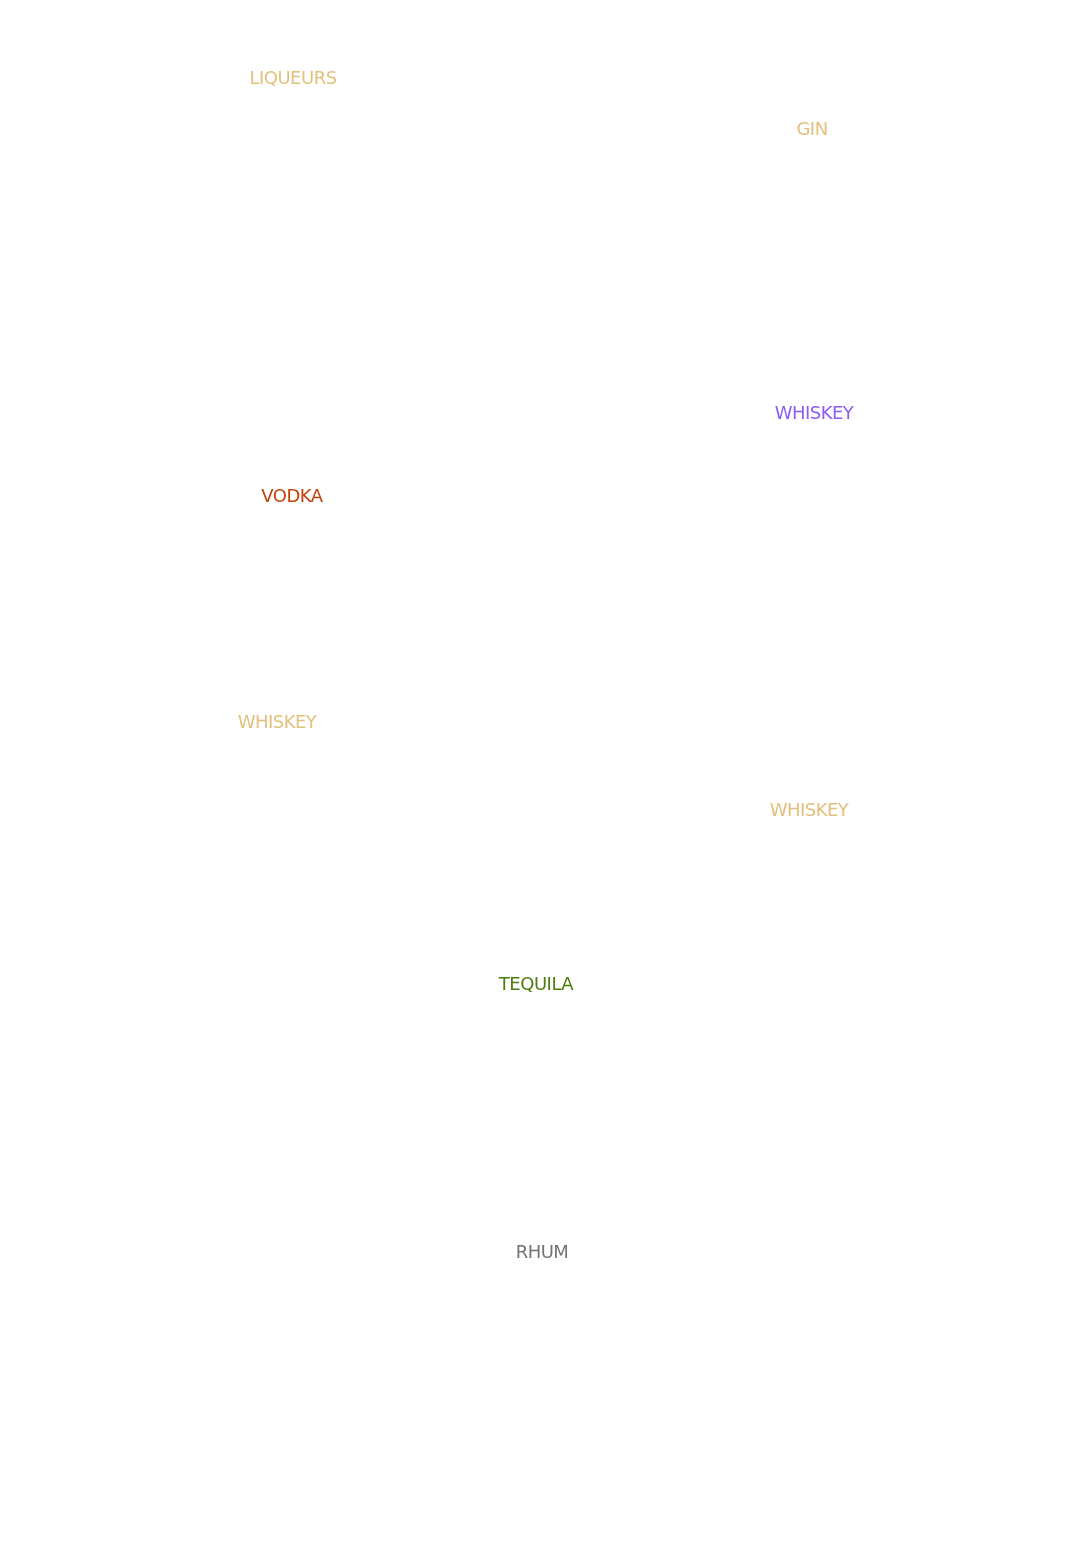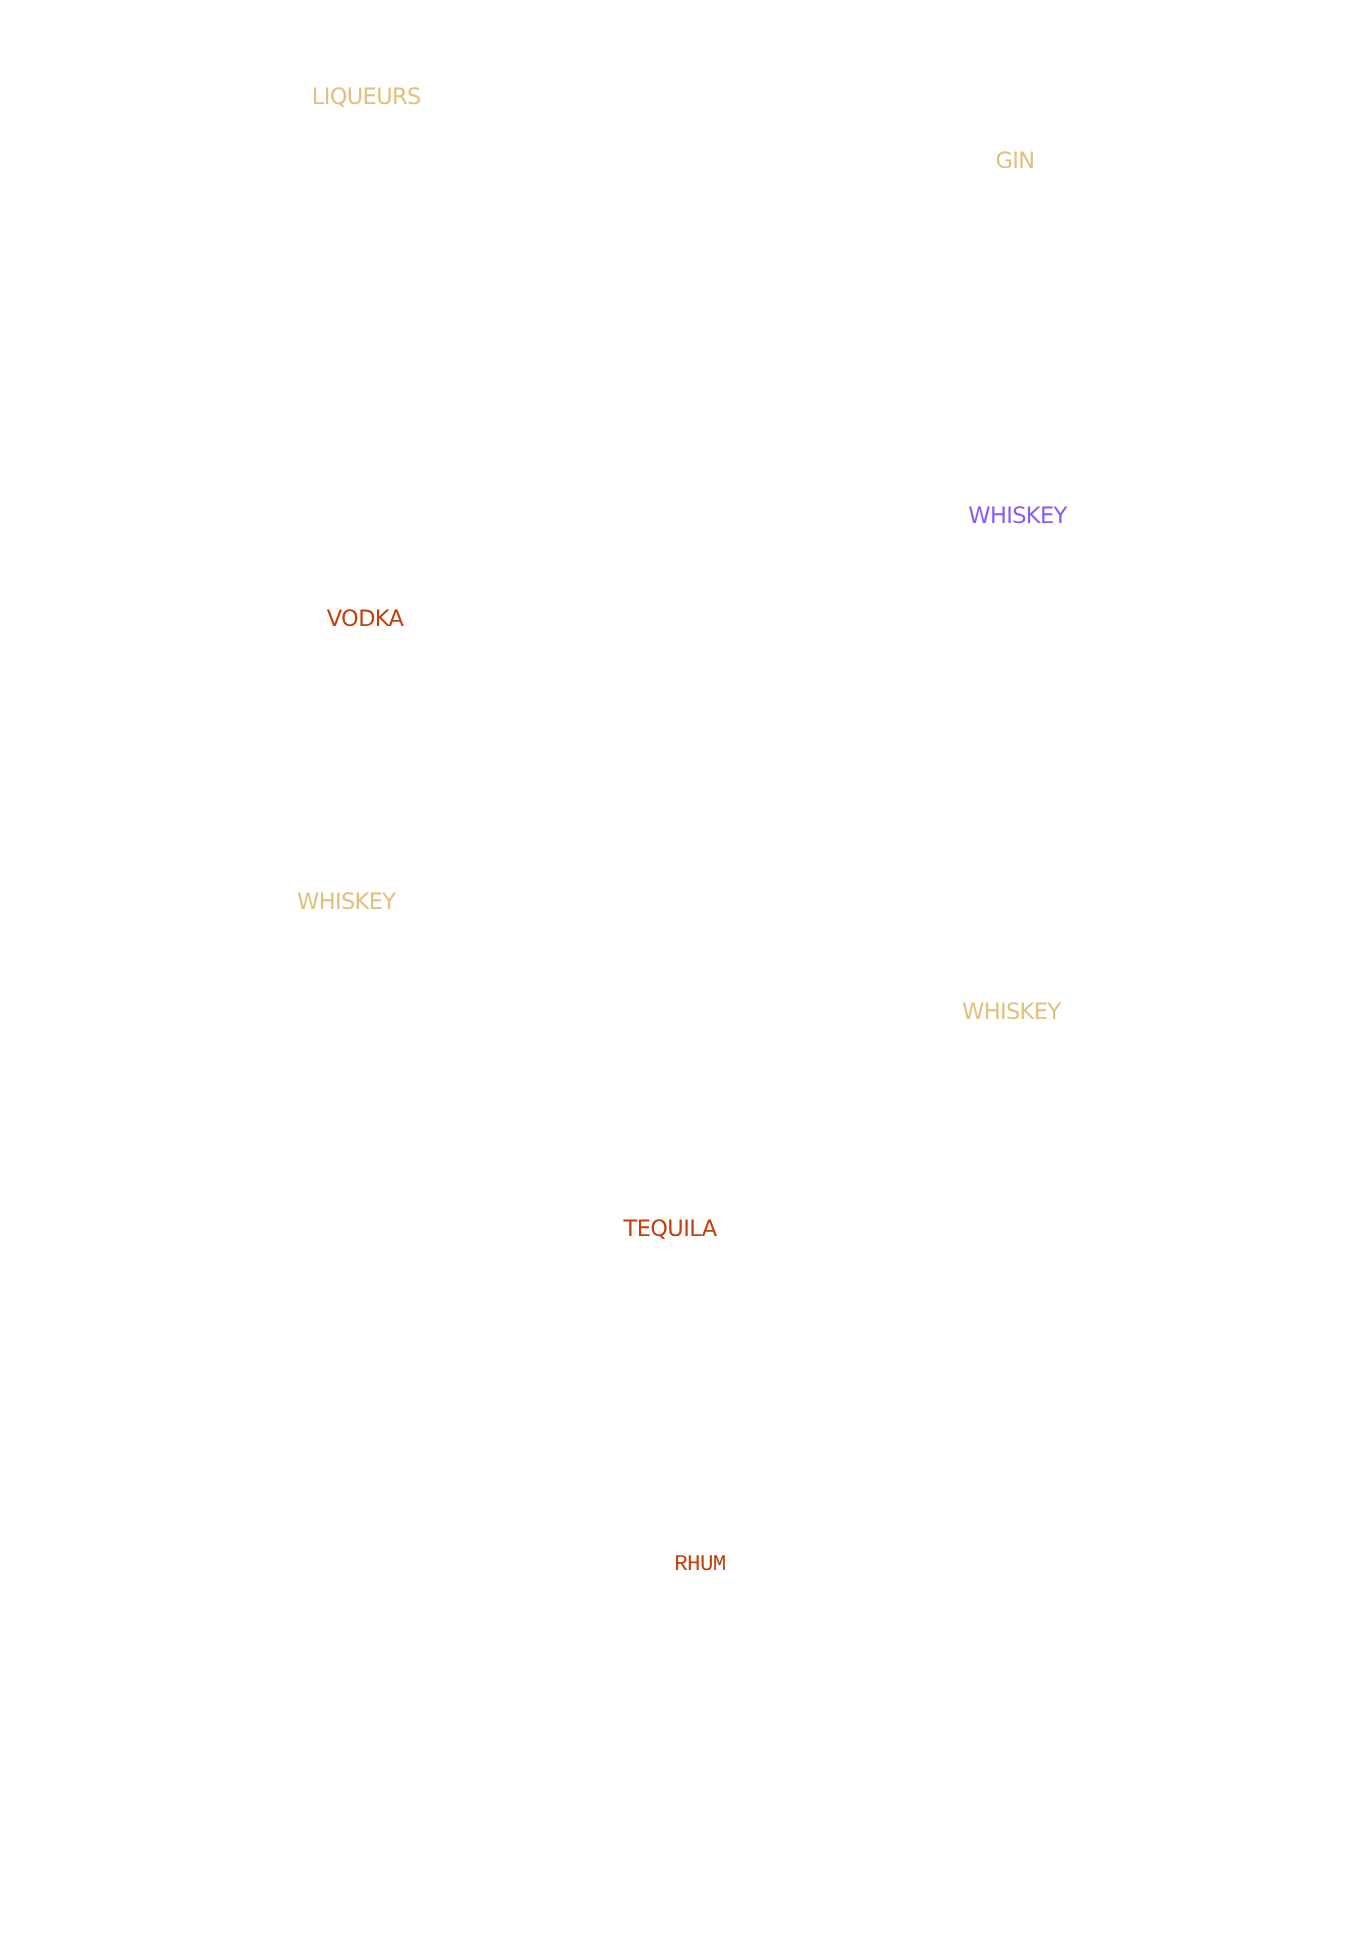--- a/index.html
+++ b/index.html
@@ -28,15 +28,15 @@
 </head>
 <body style="background: rgb(255, 255, 255);">
 
 <div>
   <a class="label" style="left: 293px; top: 69px; color: rgb(226, 192, 125);">LIQUEURS</a>
   <a class="label" style="left: 812px; top: 72px; color: rgb(226, 192, 125); margin-top: 48px;">GIN</a>
   <a class="label" style="left: 814px; top: 404px; color: #8b5cf6;">WHISKEY</a>
   <a class="label" style="left: 292px; top: 487px; color: #c2410c;">VODKA</a>
   <a class="label" style="left: 277px; top: 713px; color: rgb(226, 192, 125);">WHISKEY</a>
   <a class="label" style="left: 809px; top: 801px; color: rgb(226, 192, 125);">WHISKEY</a>
-  <a class="label" style="left: 536px; top: 975px; color: #c2410c;">TEQUILA</a>
-  <a class="label" style="left: 560px; top: 1243px; color: #c2410c; font-family: Liberation Mono, monospace;">RHUM</a>
+  <a class="label" style="left: 536px; top: 975px; color: #4d7c0f;">TEQUILA</a>
+  <a class="label" style="left: 542px; top: 1243px; color: #737373;">RHUM</a>
 </div>
 
 </body></html>

